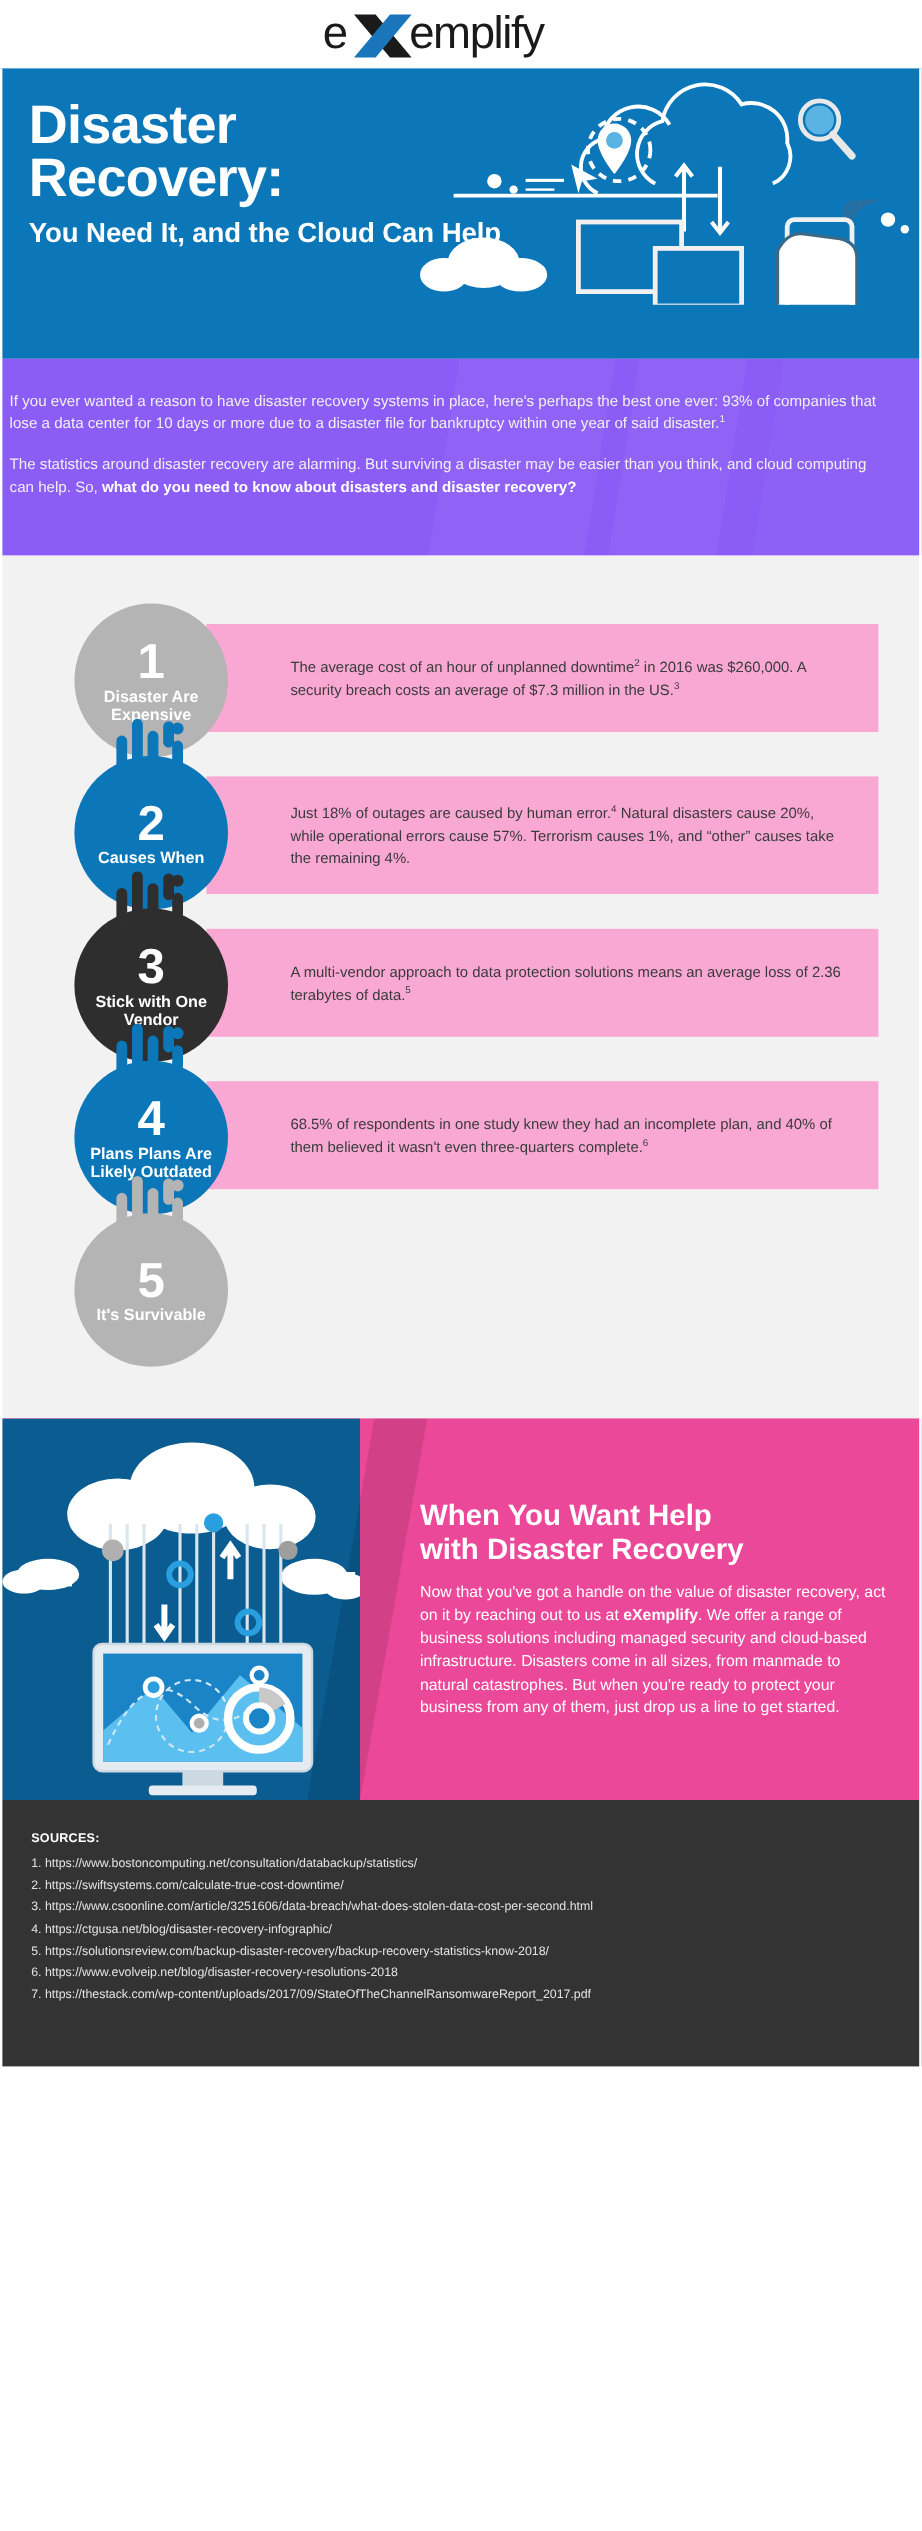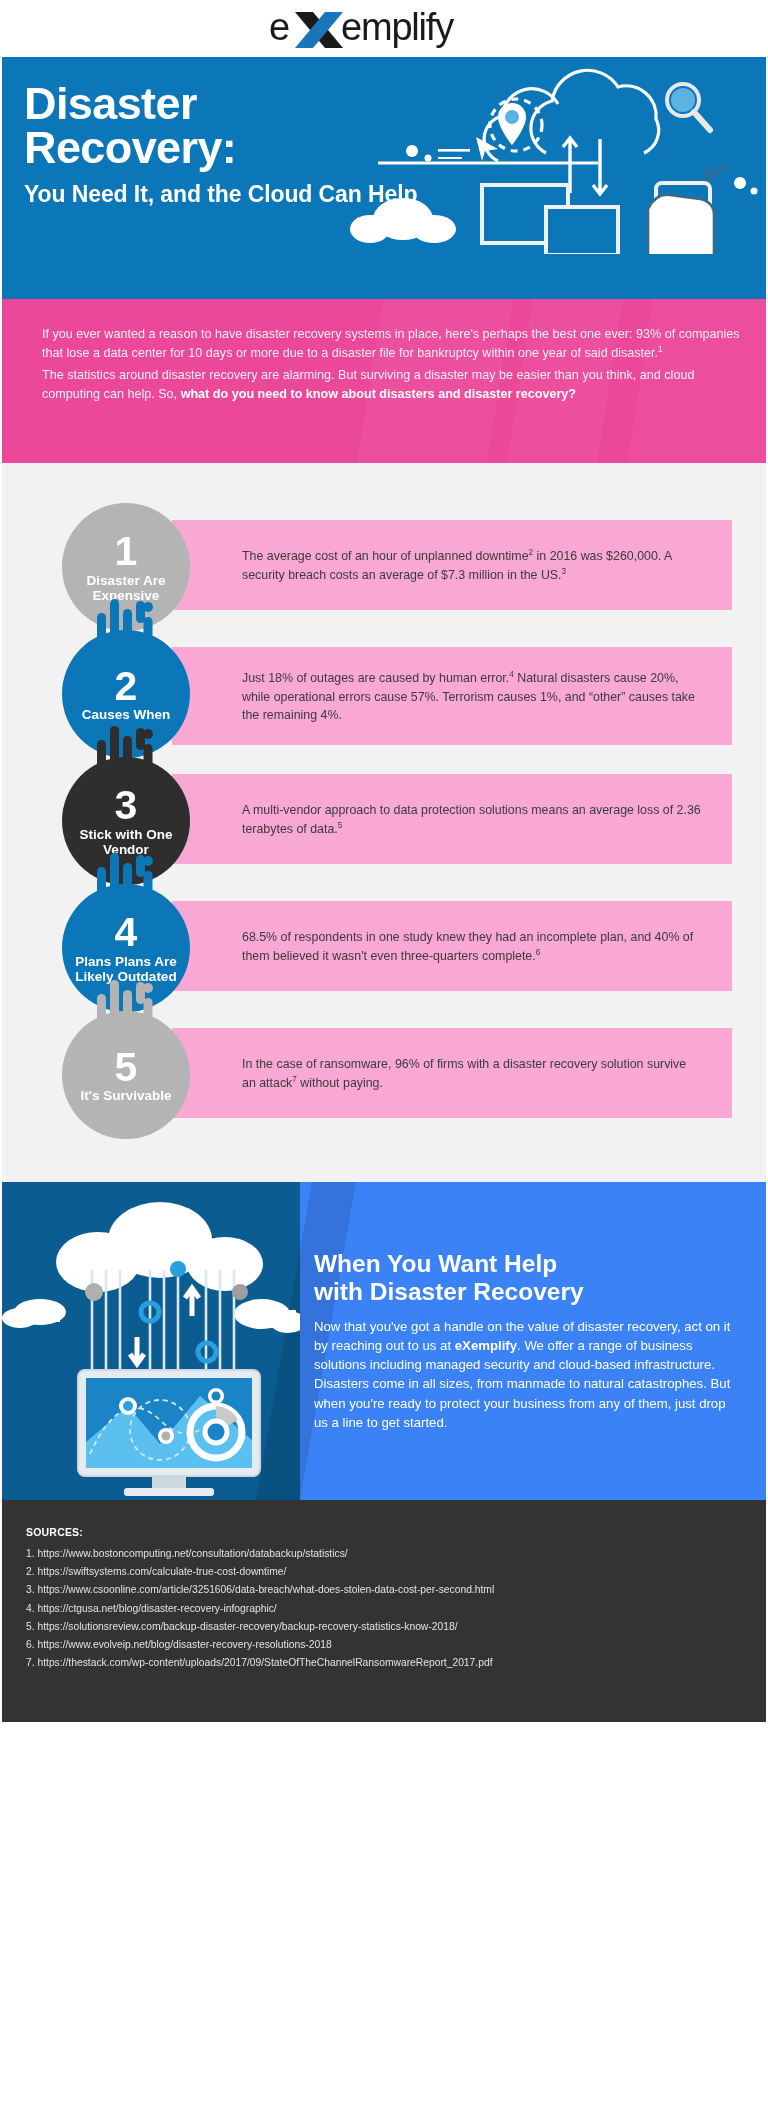--- a/index.html
+++ b/index.html
@@ -56,38 +56,38 @@
     font-size: 23px;
     font-weight: bold;
     margin-top: 11px;
     letter-spacing: -0.1px;
   }
 
   
   .intro {
     position: relative;
     height: 164px;
-    background: #ec4899;
+    background: #8b5cf6;
     overflow: hidden;
-    padding: 26px 26px 0 42px;
+    padding: 26px 26px 0 8px;
   }
   .intro-streak {
     position: absolute; top: 0; bottom: 0;
     background: rgba(255,255,255,0.045);
     transform: skewX(-9deg);
     z-index: 0;
   }
   .intro p {
     position: relative;
     z-index: 2;
     color: #f0f0f0;
     font-size: 12.6px;
     line-height: 1.48;
   }
-  .intro p + p { margin-top: 4px; }
+  .intro p + p { margin-top: 16px; }
   .intro b { font-weight: bold; color: #ffffff; }
   sup { font-size: 0.66em; vertical-align: super; line-height: 0; }
 
   
   .steps {
     position: relative;
     background: #f2f2f2;
     padding: 40px 0 44px 0;
   }
   .step {
@@ -152,24 +152,25 @@
   .card p {
     color: #3b3b3b;
     font-size: 12.4px;
     line-height: 1.5;
   }
 
   
   .cta {
     position: relative;
     height: 318px;
-    background: #3b82f6;
+    background: #ec4899;
     overflow: hidden;
     display: flex;
     align-items: center;
+    gap: 36px;
   }
   .cta-dark {
     position: absolute;
     left: 0; top: 0; bottom: 0;
     width: 300px;
     background: #0a5c91;
     z-index: 0;
   }
   .cta-streak {
     position: absolute; top: 0; bottom: 0;
@@ -394,23 +395,20 @@
       </svg>
       <div class="card">
         <p><span>68.5% of respondents in one study knew they had an incomplete plan, and 40% of them believed it wasn't even three-quarters complete.</span><sup>6</sup></p>
       </div>
     </div>
 
     <div class="step">
       <div class="badge gray">
         <div class="num">5</div>
         <div class="cap">It's Survivable</div>
-      </div>
-      <div class="card">
-        <p><span>In the case of ransomware, 96% of firms with a disaster recovery solution survive an attack</span><sup>7</sup><span> without paying.</span></p>
       </div>
     </div>
 
   </div>
 
   <div class="cta">
     <div class="cta-dark"></div>
     <div class="cta-streak"></div>
     <svg class="cta-art" viewBox="0 0 300 318">
       <g fill="#ffffff">

